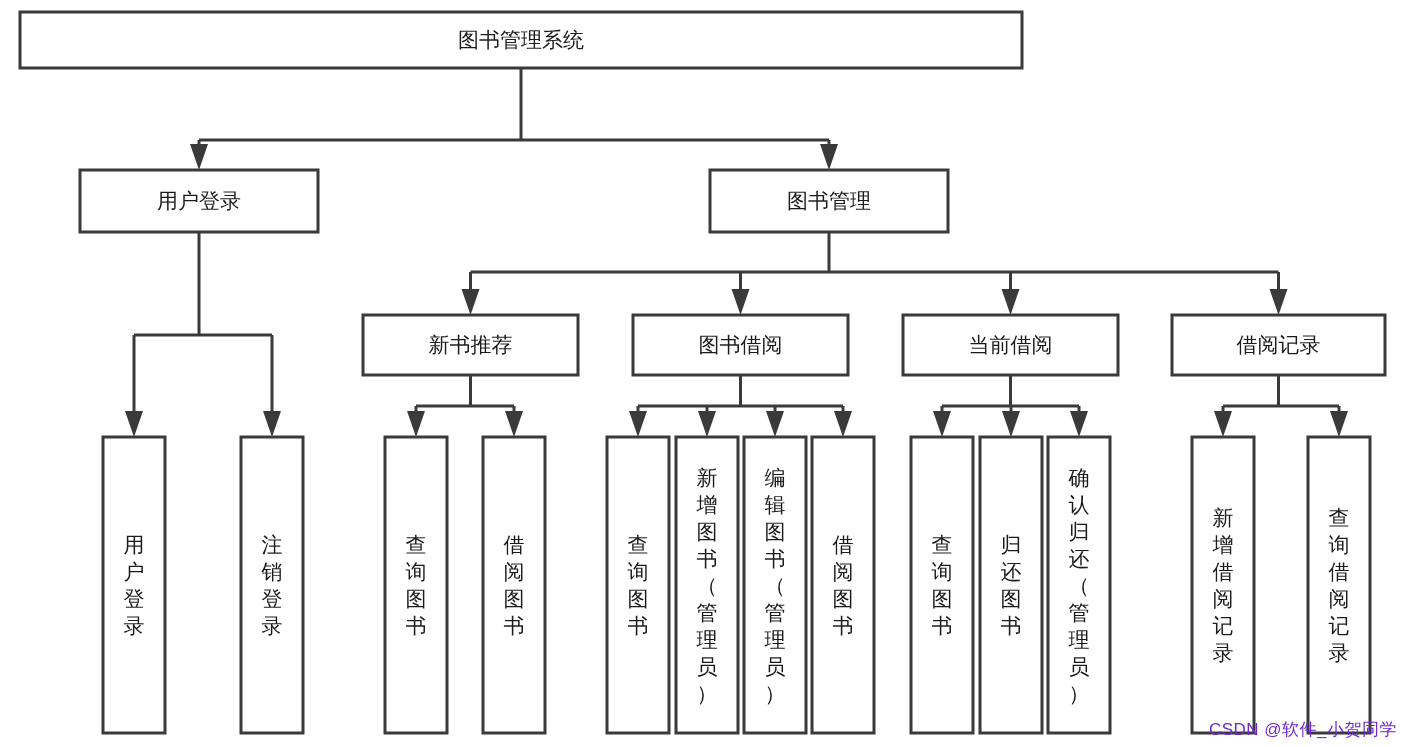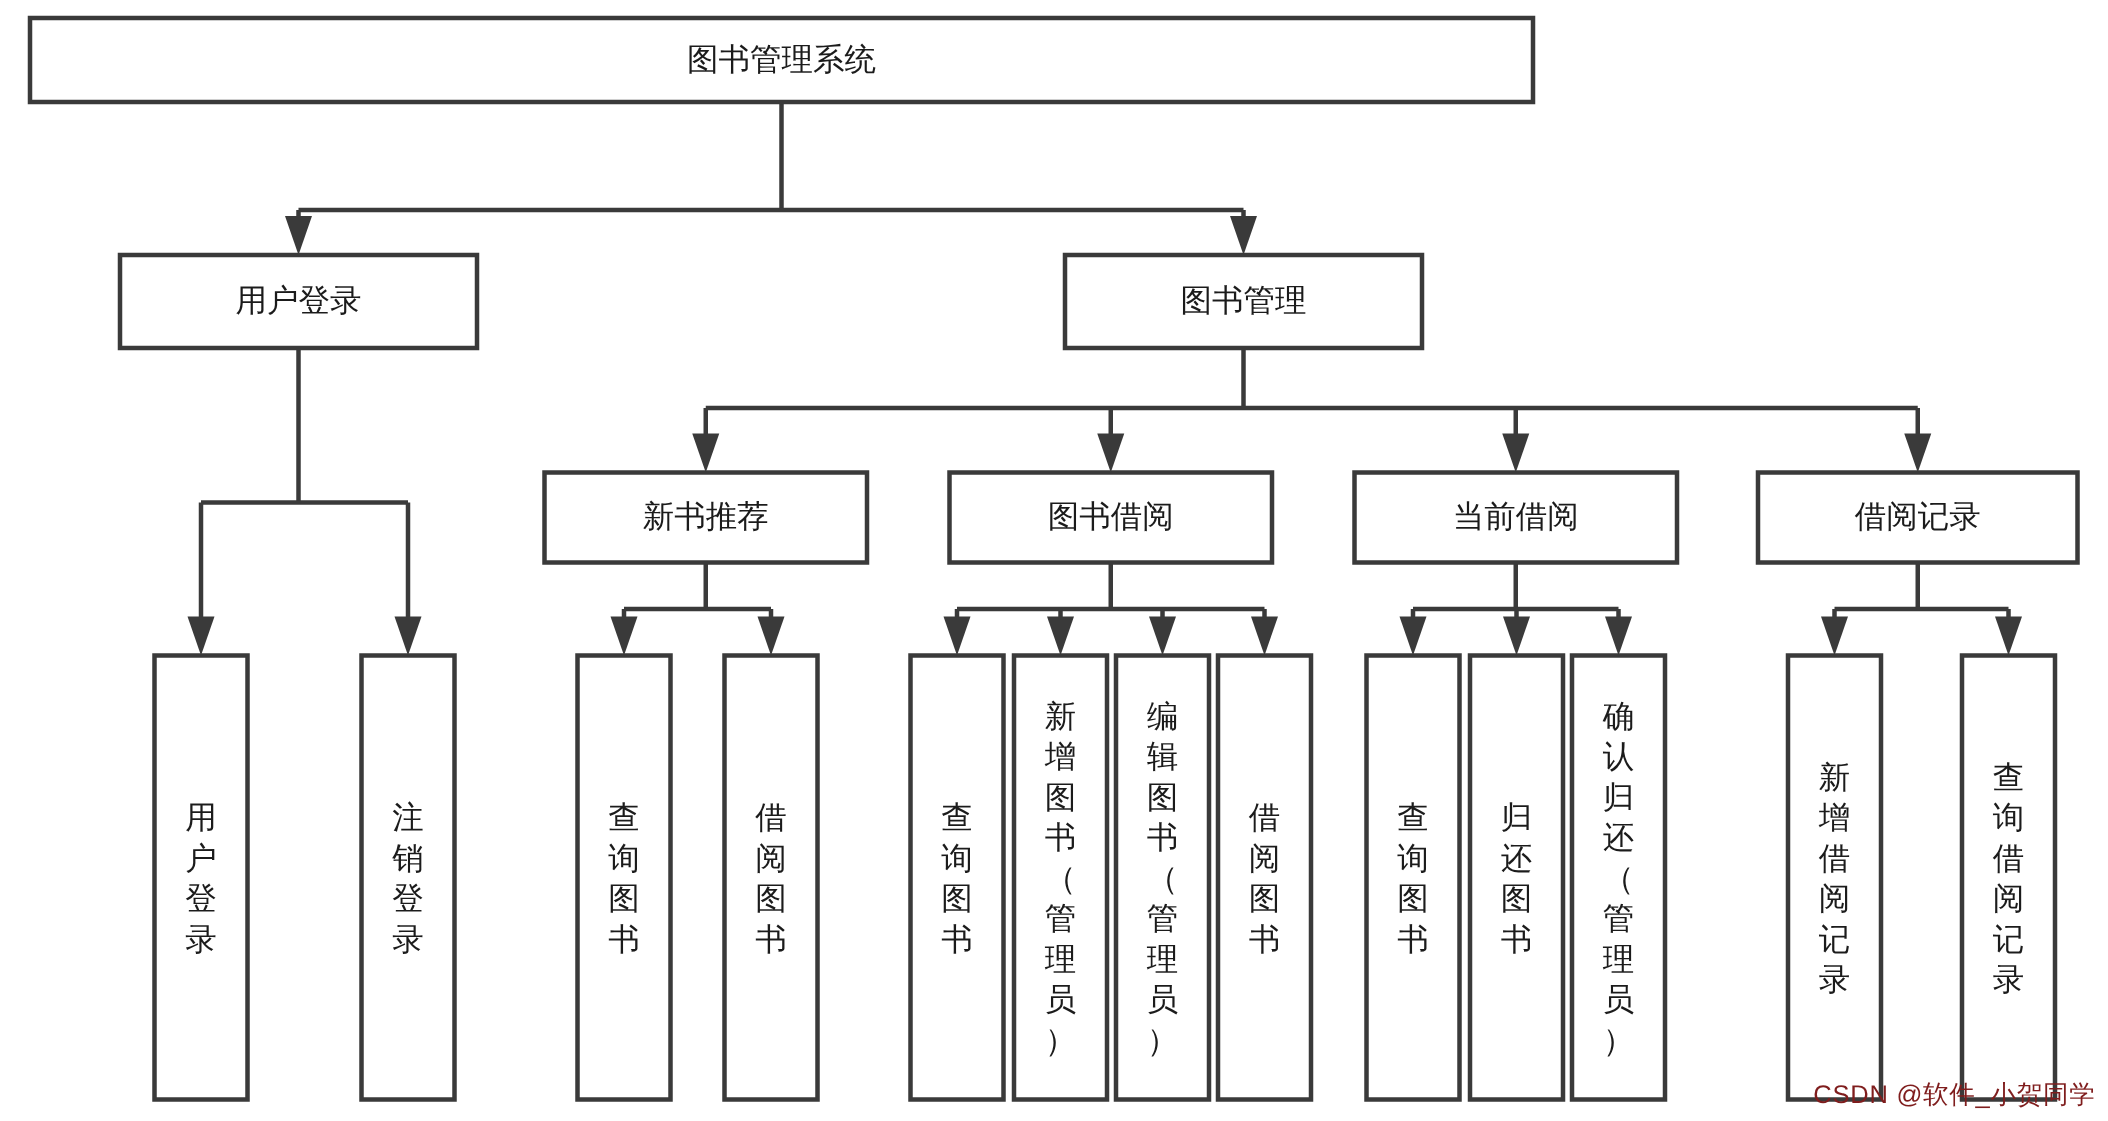--- a/index.html
+++ b/index.html
@@ -53,21 +53,21 @@
     font-size: 21px;
     fill: #1b1b1b;
     text-anchor: middle;
   }
   .watermark {
     position: absolute;
     right: 8px;
     bottom: 6px;
     font-family: "Liberation Sans", "DejaVu Sans", sans-serif;
     font-size: 17px;
-    color: #7f1d1d;
+    color: #6d28d9;
     letter-spacing: 0.5px;
     white-space: nowrap;
     user-select: none;
   }
 </style>
 </head>
 <body>
 
 <div id="diagram-root">
   <svg class="diagram" viewBox="0 0 1405 747">

